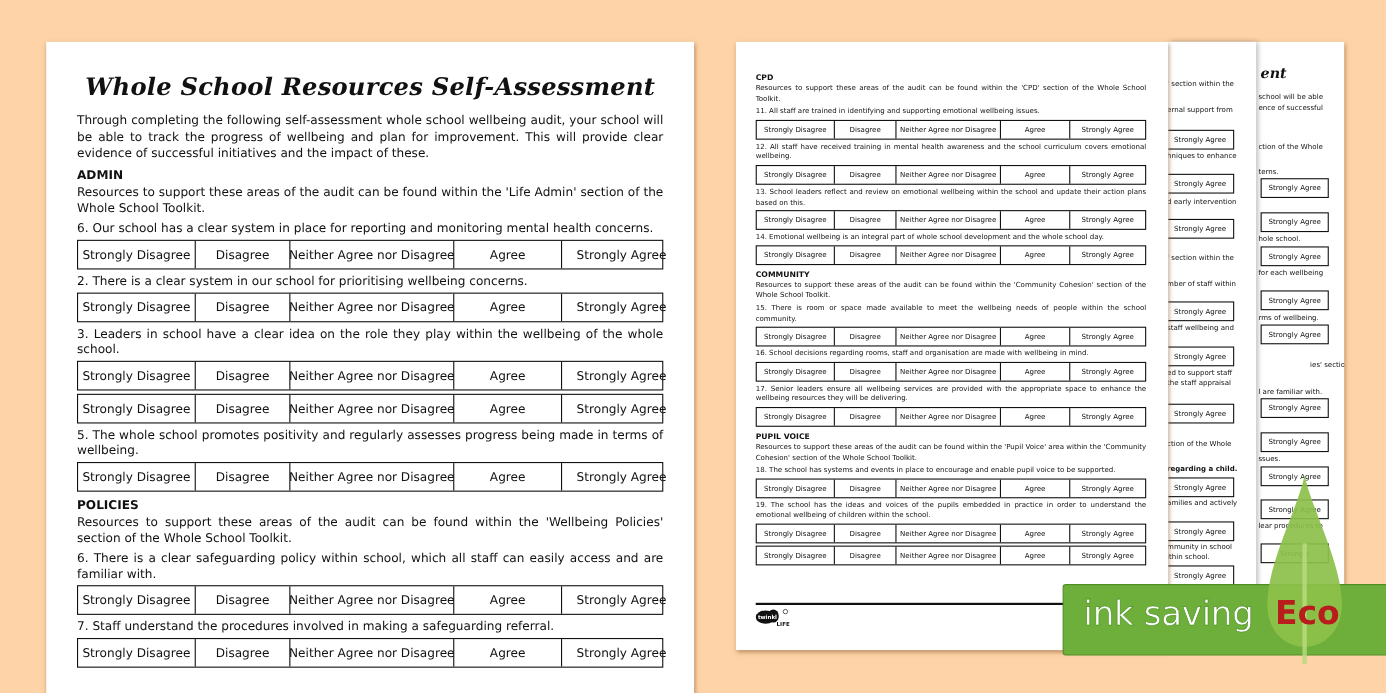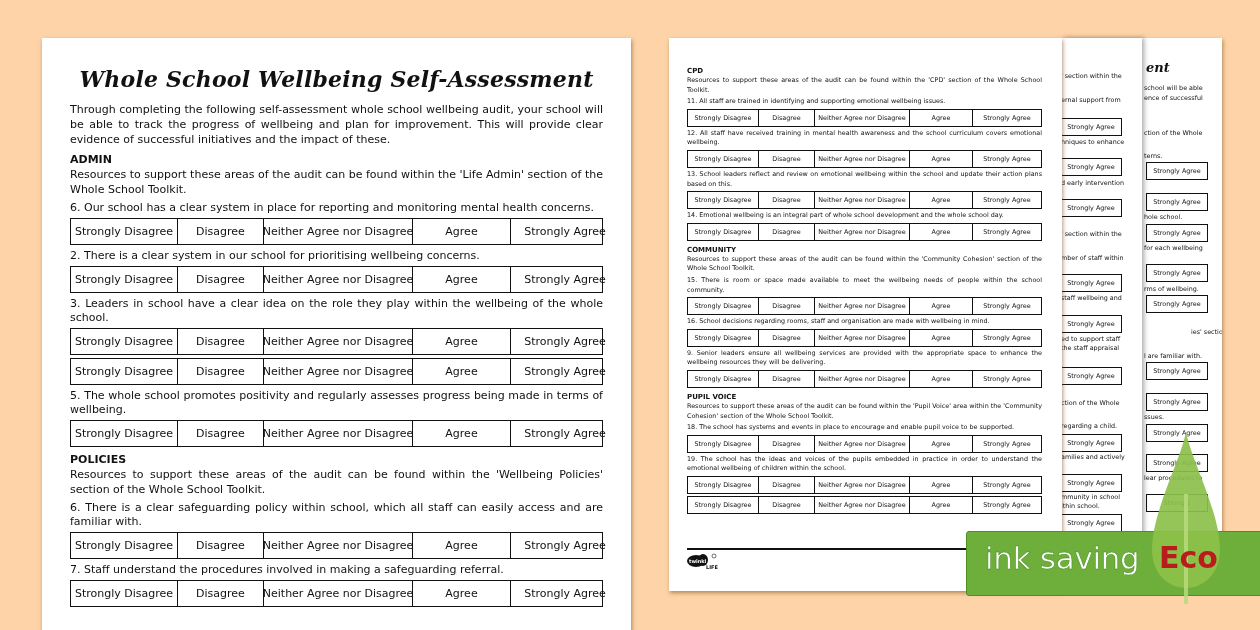--- a/index.html
+++ b/index.html
@@ -39,21 +39,21 @@
   
   #eco-banner { position: absolute; left: 966px; top: 531px; width: 300px; height: 65px; background: #6EAE3A; border: 1.5px solid #4E8F24; border-radius: 3px; z-index: 5; }
   #eco-banner .ink-text { position: absolute; left: 18px; top: 8px; font-family: "DejaVu Sans", sans-serif; font-size: 31px; color: #fff; -webkit-text-stroke: 0.5px #3E8A14; letter-spacing: -0.3px; }
   #eco-leaf { position: absolute; left: 1150px; top: 432px; width: 72px; height: 172px; z-index: 6; }
   #eco-leaf .eco-text { position: absolute; left: 9px; top: 108px; font-size: 30px; font-weight: bold; color: #b91c1c; font-family: "DejaVu Sans", sans-serif; }
 </style>
 </head>
 <body>
 
 <div class="page" id="page-left">
-  <div class="title">Whole School Wellbeing Self-Assessment</div>
+  <div class="title">Whole School Resources Self-Assessment</div>
   <div class="para">Through completing the following self-assessment whole school wellbeing audit, your school will be able to track the progress of wellbeing and plan for improvement. This will provide clear evidence of successful initiatives and the impact of these.</div>
   <div id="left-sections">
       <div class="section-h">ADMIN</div>
       <div class="para">Resources to support these areas of the audit can be found within the 'Life Admin' section of the Whole School Toolkit.</div>
       <div class="q">6. Our school has a clear system in place for reporting and monitoring mental health concerns.</div>
       <div class="scale">
         <div>Strongly Disagree</div>
         <div>Disagree</div>
         <div>Neither Agree nor Disagree</div>
         <div>Agree</div>
@@ -148,21 +148,21 @@
       <div class="frag-box" style="left: -2px; width: 62px; top: 161px;">Strongly Agree</div>
       <div class="frag" style="left: -1px; top: 192px;">' section within the</div>
       <div class="frag" style="left: -1px; top: 216px;">mber of staff within</div>
       <div class="frag-box" style="left: -2px; width: 62px; top: 236px;">Strongly Agree</div>
       <div class="frag" style="left: -1px; top: 256px;">staff wellbeing and</div>
       <div class="frag-box" style="left: -2px; width: 62px; top: 277px;">Strongly Agree</div>
       <div class="frag" style="left: -1px; top: 297px;">ed to support staff</div>
       <div class="frag" style="left: -1px; top: 306px;">the staff appraisal</div>
       <div class="frag-box" style="left: -2px; width: 62px; top: 329px;">Strongly Agree</div>
       <div class="frag" style="left: -1px; top: 361px;">ction of the Whole</div>
-      <div class="frag" style="left: -1px; top: 384px;">regarding a child.</div>
+      <div class="frag" style="left: -1px; top: 384px; font-weight: bold;">regarding a child.</div>
       <div class="frag-box" style="left: -2px; width: 62px; top: 396px;">Strongly Agree</div>
       <div class="frag" style="left: -1px; top: 415px;">amilies and actively</div>
       <div class="frag-box" style="left: -2px; width: 62px; top: 436px;">Strongly Agree</div>
       <div class="frag" style="left: -1px; top: 455px;">mmunity in school</div>
       <div class="frag" style="left: -1px; top: 464px;">ithin school.</div>
       <div class="frag-box" style="left: -2px; width: 62px; top: 476px;">Strongly Agree</div>
     </div>
 </div>
 
 <div class="page" id="page-mid">
@@ -212,21 +212,21 @@
         <div>Strongly Agree</div>
       </div>
       <div class="q">16. School decisions regarding rooms, staff and organisation are made with wellbeing in mind.</div>
       <div class="scale">
         <div>Strongly Disagree</div>
         <div>Disagree</div>
         <div>Neither Agree nor Disagree</div>
         <div>Agree</div>
         <div>Strongly Agree</div>
       </div>
-      <div class="q">9. Senior leaders ensure all wellbeing services are provided with the appropriate space to enhance the wellbeing resources they will be delivering.</div>
+      <div class="q">17. Senior leaders ensure all wellbeing services are provided with the appropriate space to enhance the wellbeing resources they will be delivering.</div>
       <div class="scale">
         <div>Strongly Disagree</div>
         <div>Disagree</div>
         <div>Neither Agree nor Disagree</div>
         <div>Agree</div>
         <div>Strongly Agree</div>
       </div>
       <div class="section-h">PUPIL VOICE</div>
       <div class="para">Resources to support these areas of the audit can be found within the 'Pupil Voice' area within the 'Community Cohesion' section of the Whole School Toolkit.</div>
       <div class="q">18. The school has systems and events in place to encourage and enable pupil voice to be supported.</div>

